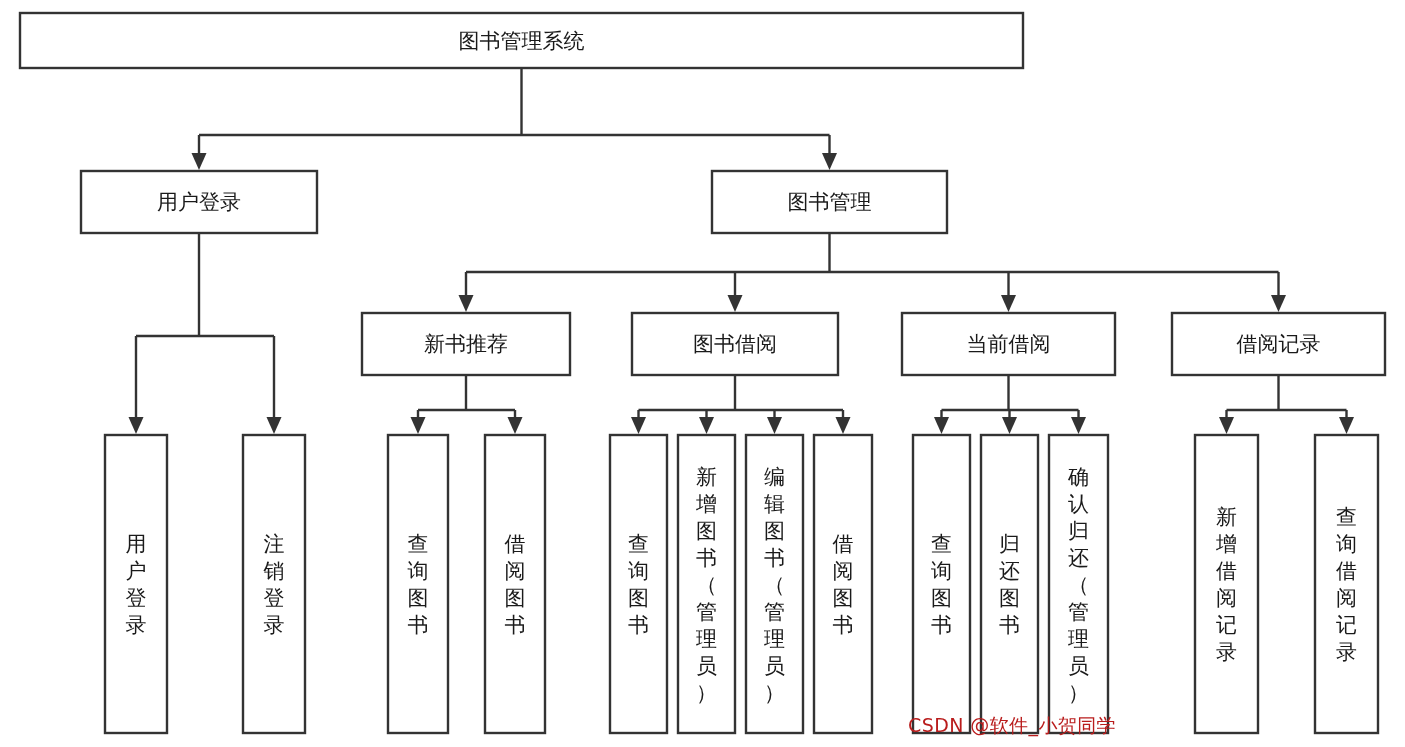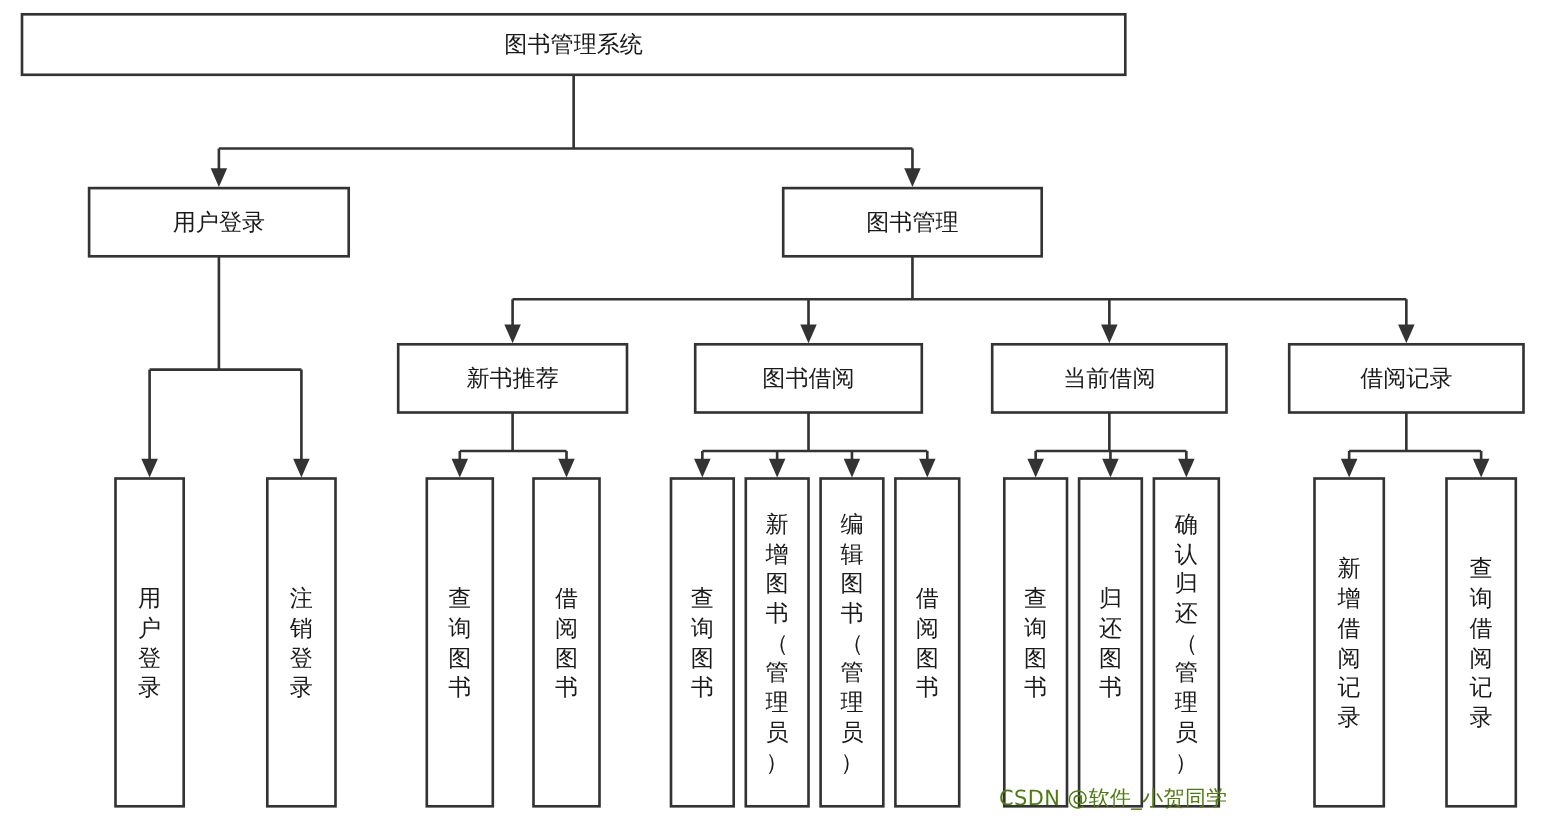--- a/index.html
+++ b/index.html
@@ -53,21 +53,21 @@
     font-size: 21px;
     fill: #1a1a1a;
     text-anchor: middle;
   }
   .watermark {
     position: absolute;
     right: 14px;
     bottom: 8px;
     font-family: "DejaVu Sans", "Liberation Sans", sans-serif;
     font-size: 19px;
-    color: #4d7c0f;
+    color: #b91c1c;
     letter-spacing: 0.4px;
     white-space: nowrap;
     pointer-events: none;
     user-select: none;
     text-align: center;
   }
 </style>
 </head>
 <body>
 

